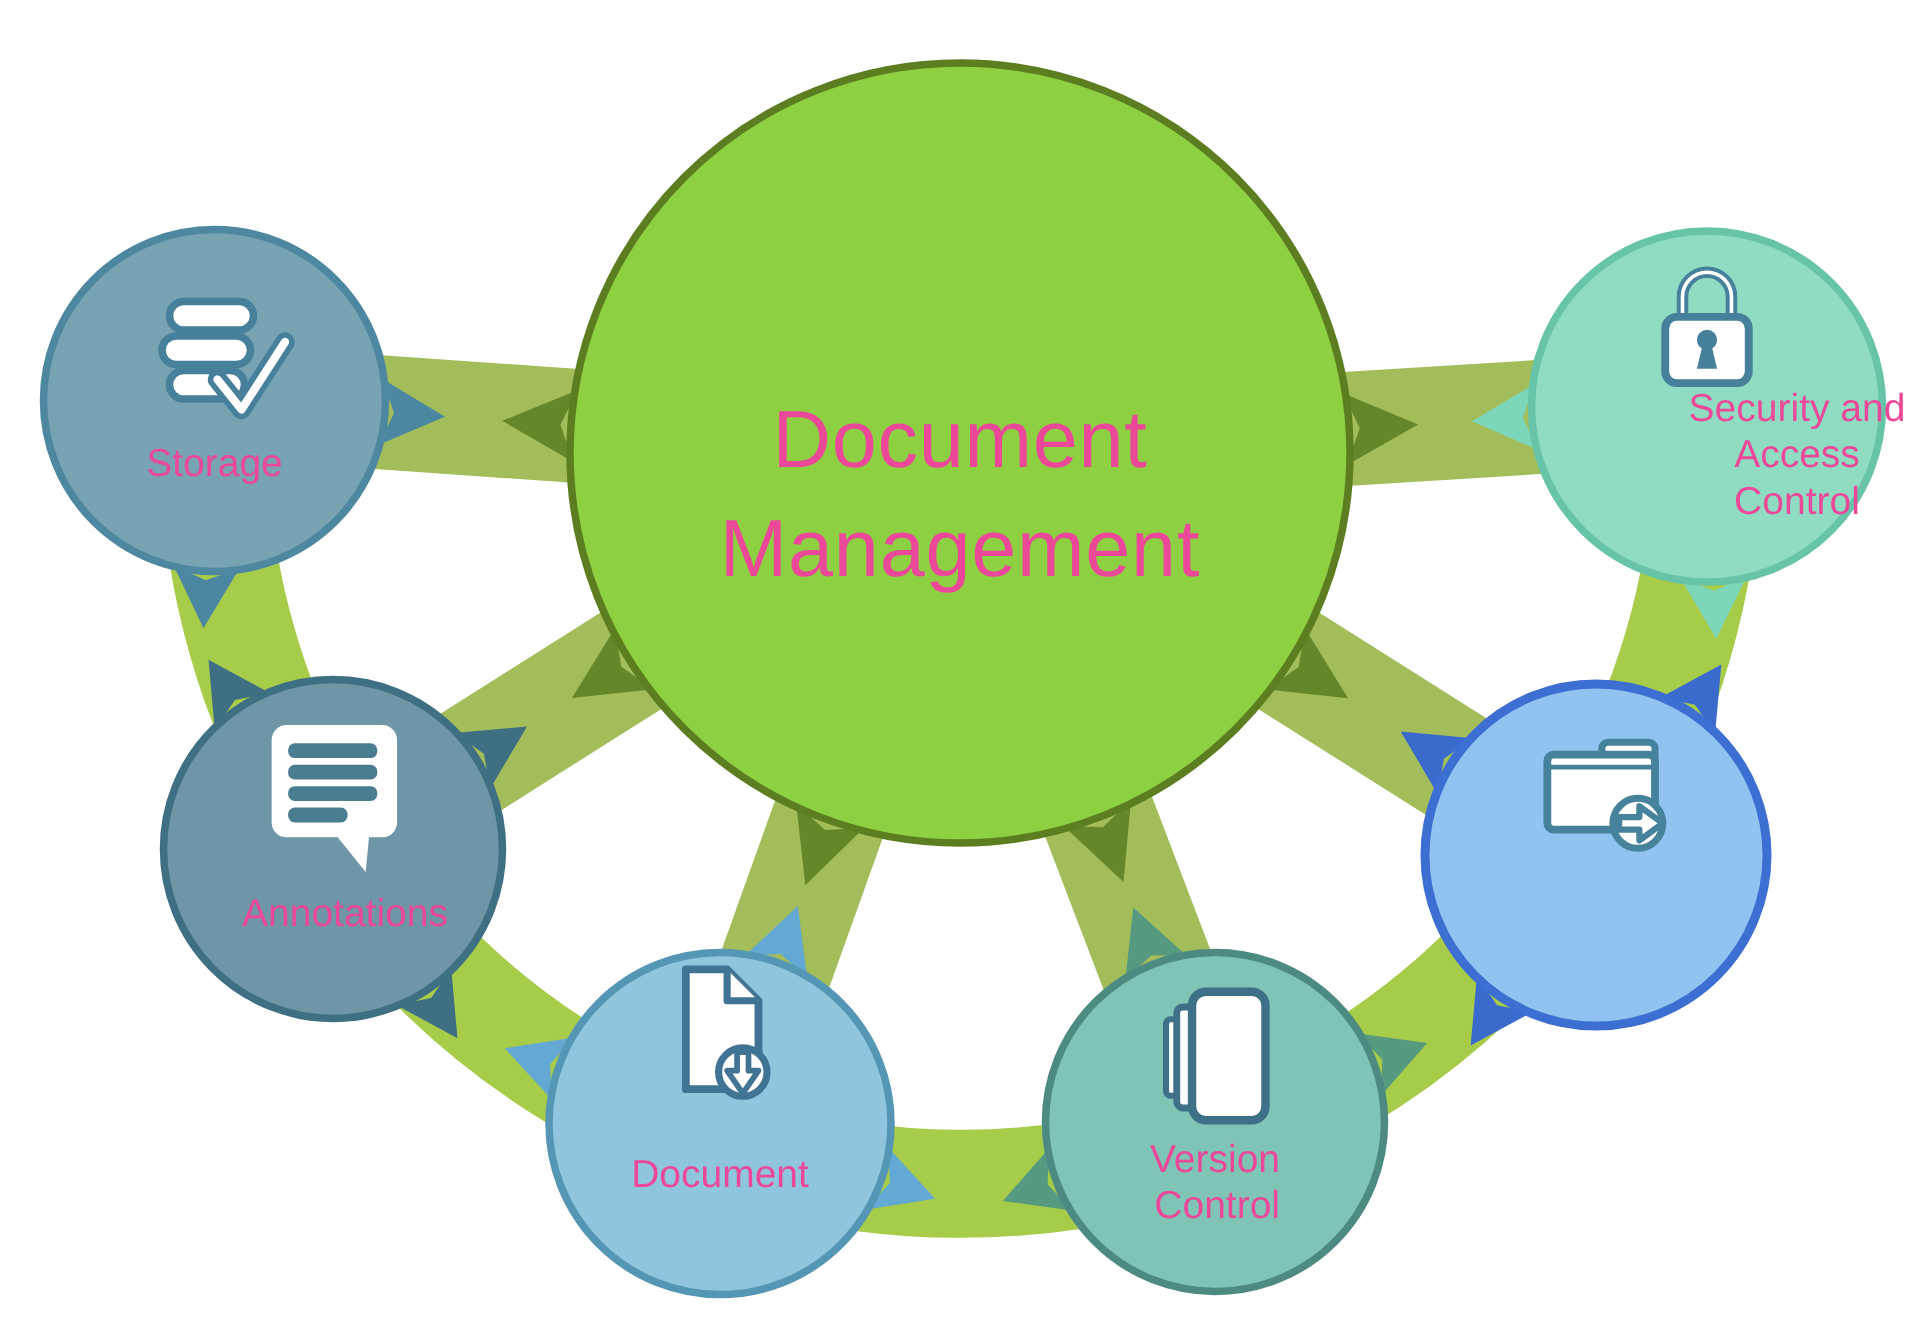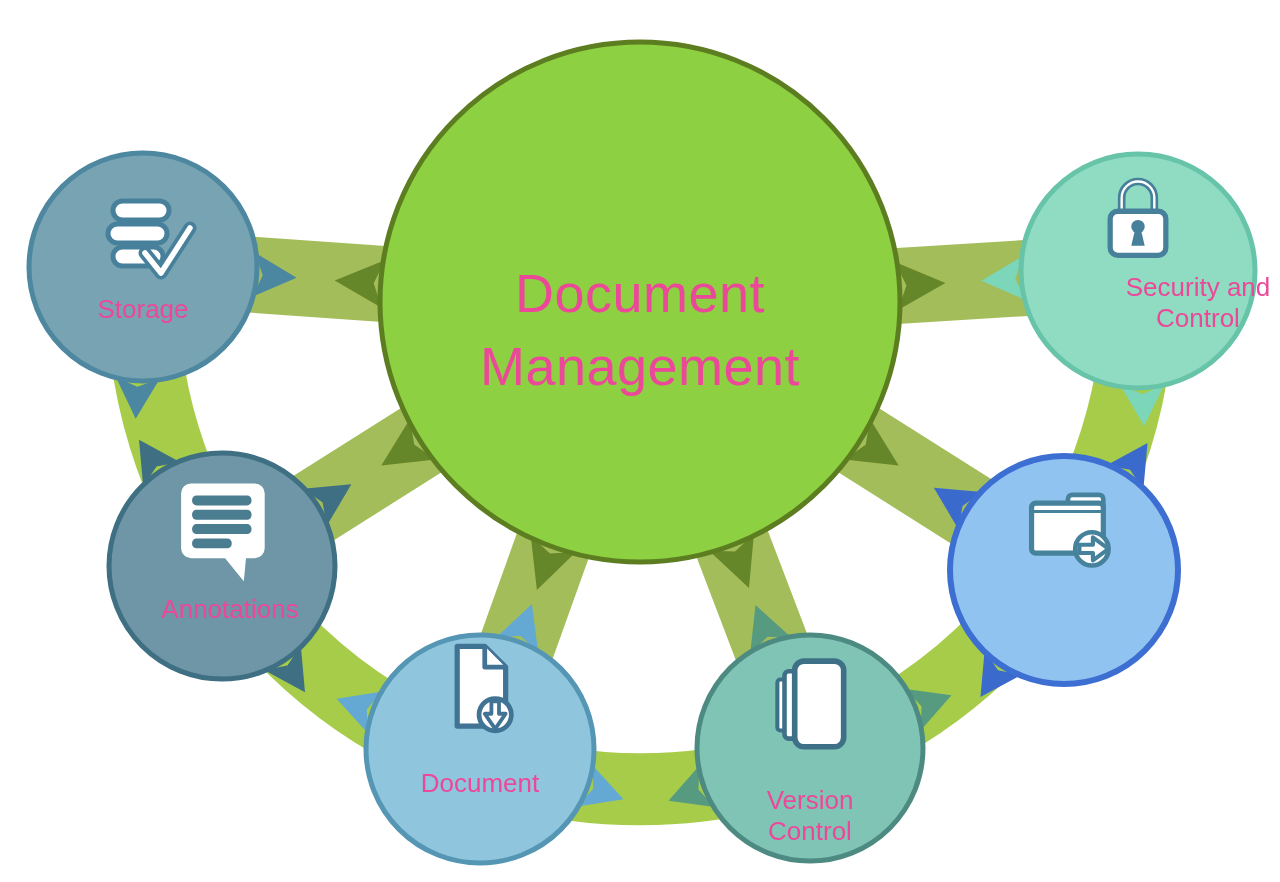--- a/index.html
+++ b/index.html
@@ -141,21 +141,22 @@
     </div>
   <div class="label" style="left: 143px; top: 309px;">
       <span class="line">Storage</span>
     </div>
   <div class="label" style="left: 230px; top: 609px;">
       <span class="line">Annotations</span>
     </div>
   <div class="label" style="left: 480px; top: 783px;">
       <span class="line">Document</span>
     </div>
-  <div class="label" style="left: 810px; top: 816px;">
+  <div class="label" style="left: 810px; top: 788px; text-align: right;">
       <span class="line">Version</span>
       <span class="line">Control</span>
     </div>
   <div class="label" style="left: 1198px; top: 303px;">
       <span class="line">Security and</span>
+      <span class="line">Access</span>
       <span class="line">Control</span>
     </div>
 </div>
 
 </body></html>

